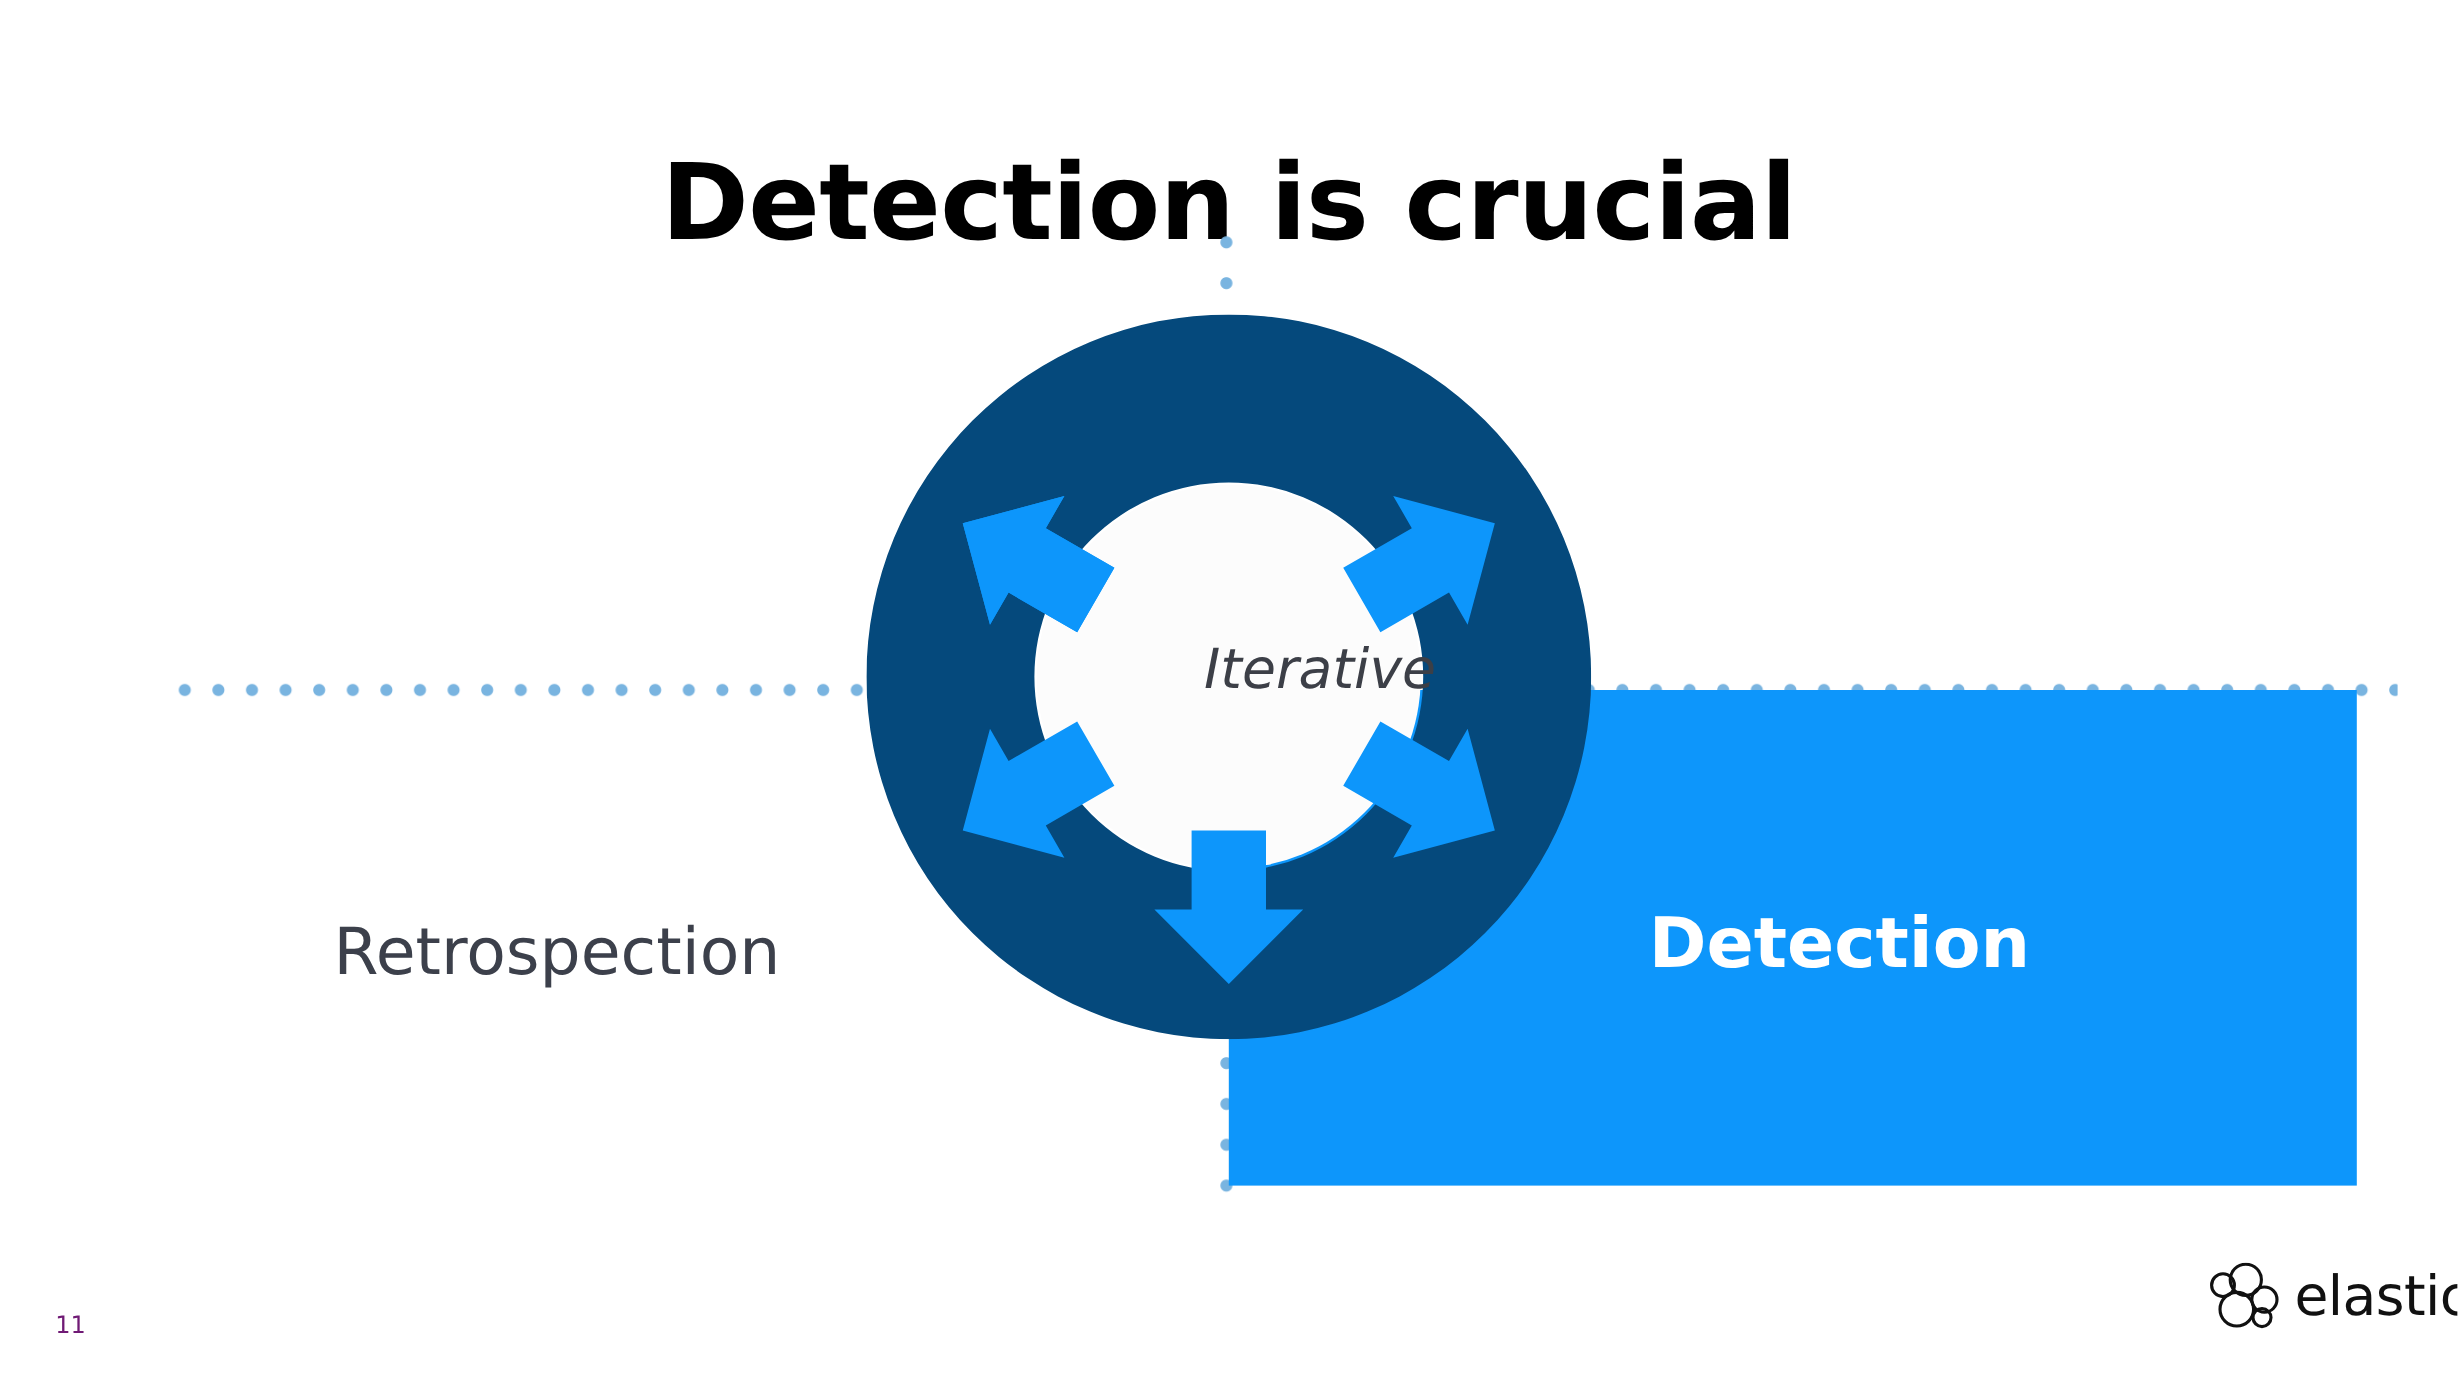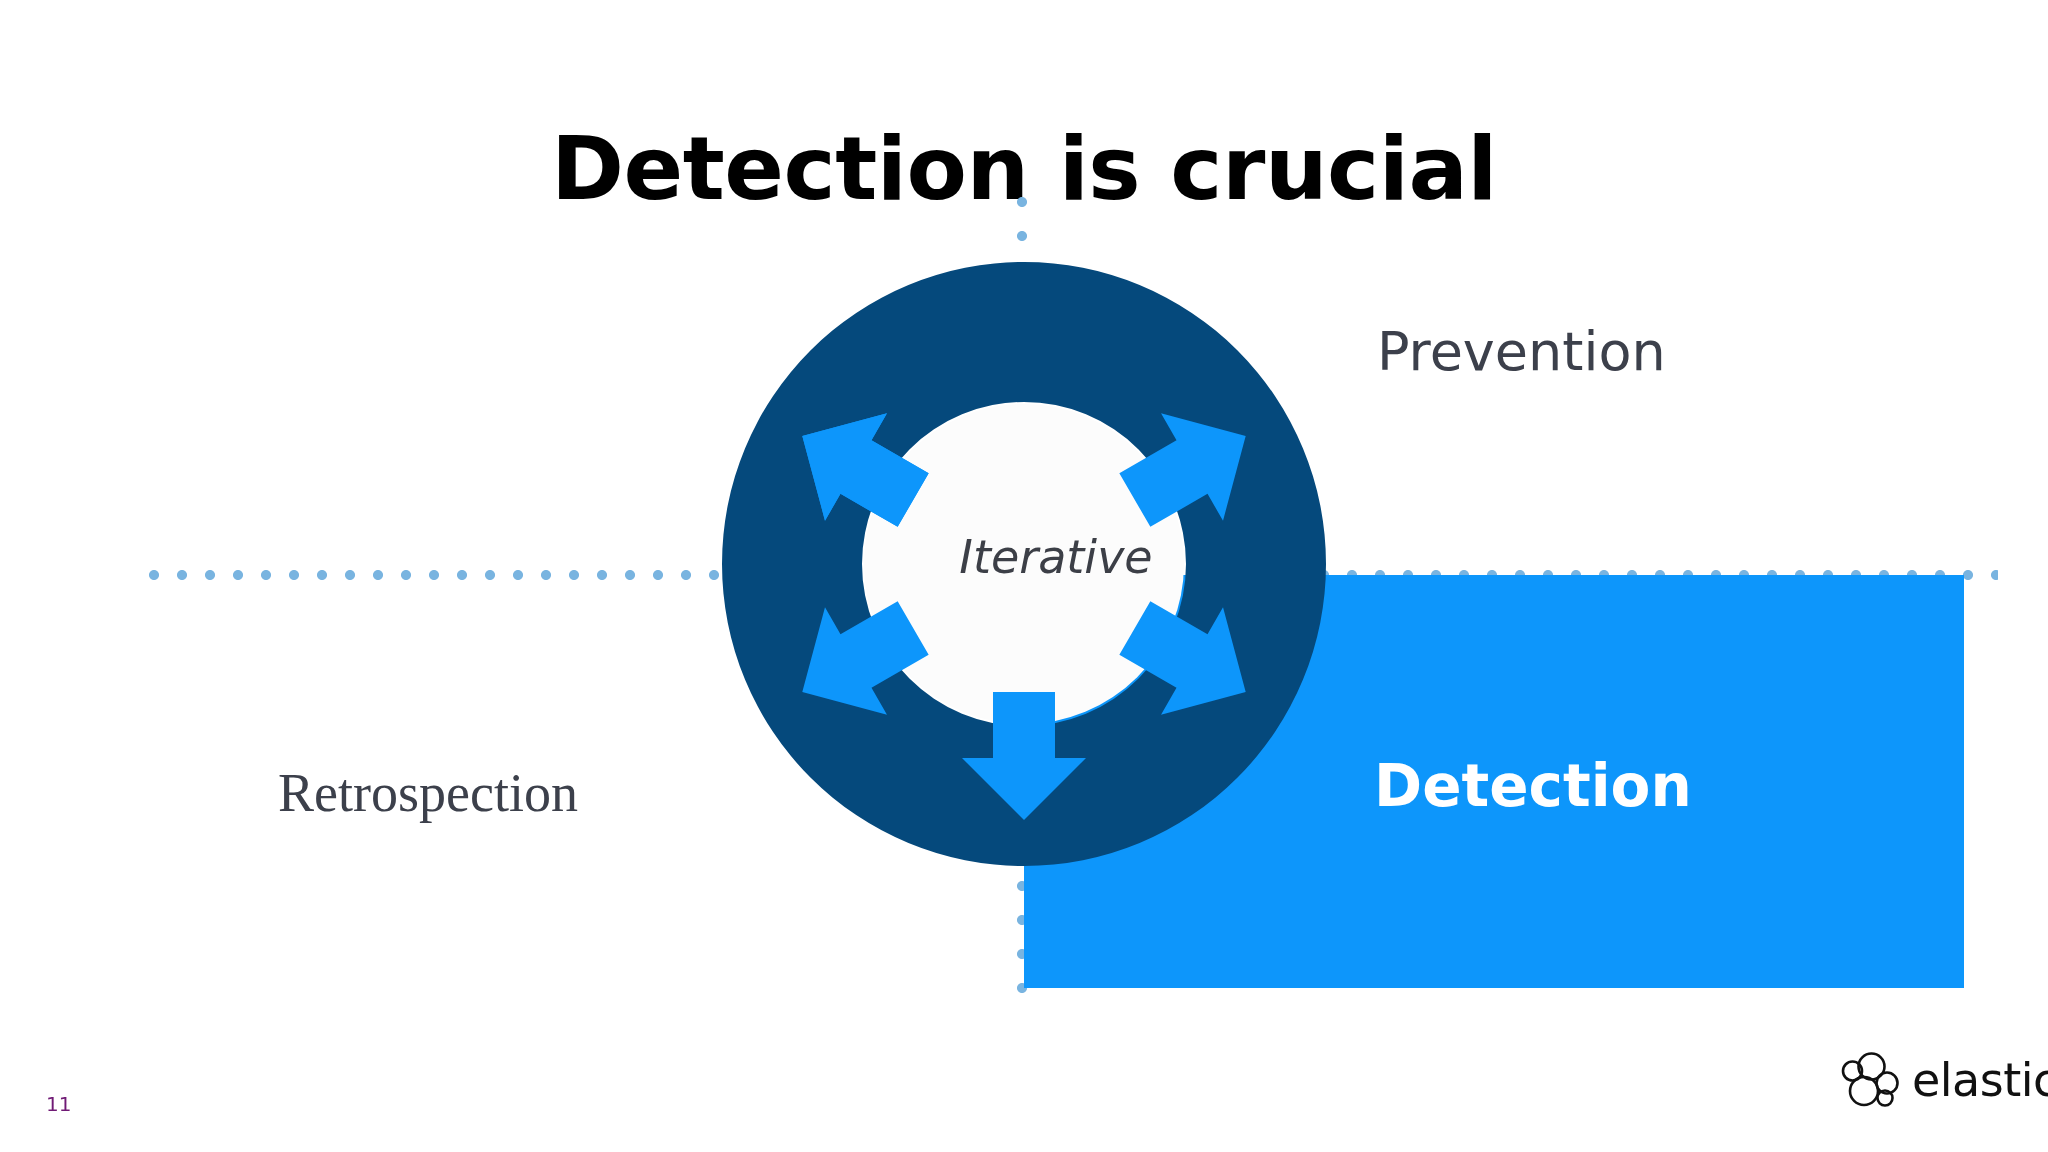--- a/index.html
+++ b/index.html
@@ -91,34 +91,35 @@
     position: absolute;
     left: 722px;
     top: 530px;
     width: 668px;
     text-align: center;
     font-family: "DejaVu Sans", sans-serif;
     font-size: 46px;
     font-style: italic;
     color: #3c3f47;
     white-space: nowrap;
+    padding-left: 44px;
   }
 
   
   .stage-label {
     position: absolute;
     font-family: "DejaVu Sans", sans-serif;
     font-size: 54px;
     font-weight: 400;
     color: #3c404b;
     white-space: nowrap;
   }
   #stage-response      { left: 344px;  top: 320px; }
   #stage-prevention    { left: 1377px; top: 320px; }
-  #stage-retrospection { left: 278px;  top: 762px; font-family: Liberation Serif, serif; }
+  #stage-retrospection { left: 278px;  top: 762px; }
 
   
   #page-number {
     position: absolute;
     left: 46px;
     top: 1092px;
     font-family: "DejaVu Sans", sans-serif;
     font-size: 20px;
     color: #701a75;
   }
@@ -183,21 +184,20 @@
         </g>
         <g>
           <path d="M302,46 l62,62 l-31,0 l0,66 l-62,0 l0,-66 l-31,0 Z" transform="rotate(300 302 302)"></path>
         </g>
       </g>
     </svg>
   </div>
 
   <div id="cycle-center-label">Iterative</div>
 
-  <div class="stage-label" id="stage-prevention">Prevention</div>
   <div class="stage-label" id="stage-retrospection">Retrospection</div>
 
   <div id="page-number">11</div>
 
   <div id="brand-logo">
     <span>
       <svg width="62" height="56" viewBox="0 0 62 56" xmlns="http://www.w3.org/2000/svg">
         <g fill="none" stroke="#111111" stroke-width="2.6">
           <circle cx="31.5" cy="14.5" r="13"></circle>
           <circle cx="12.5" cy="19" r="9.5"></circle>

